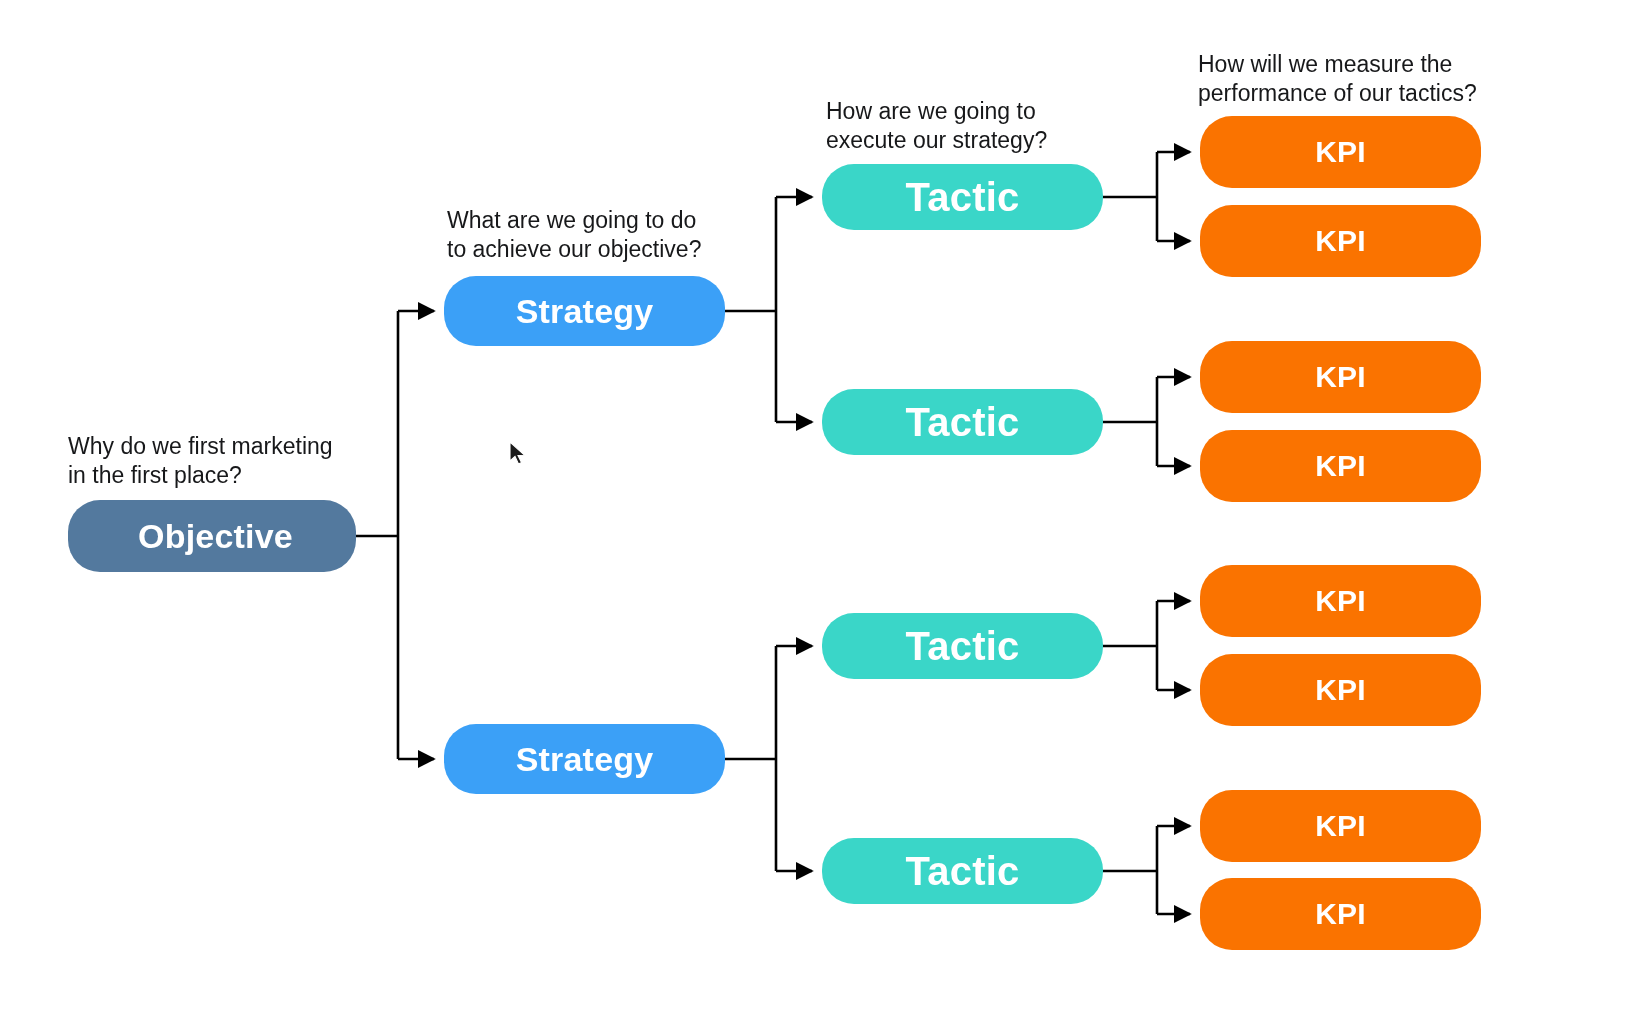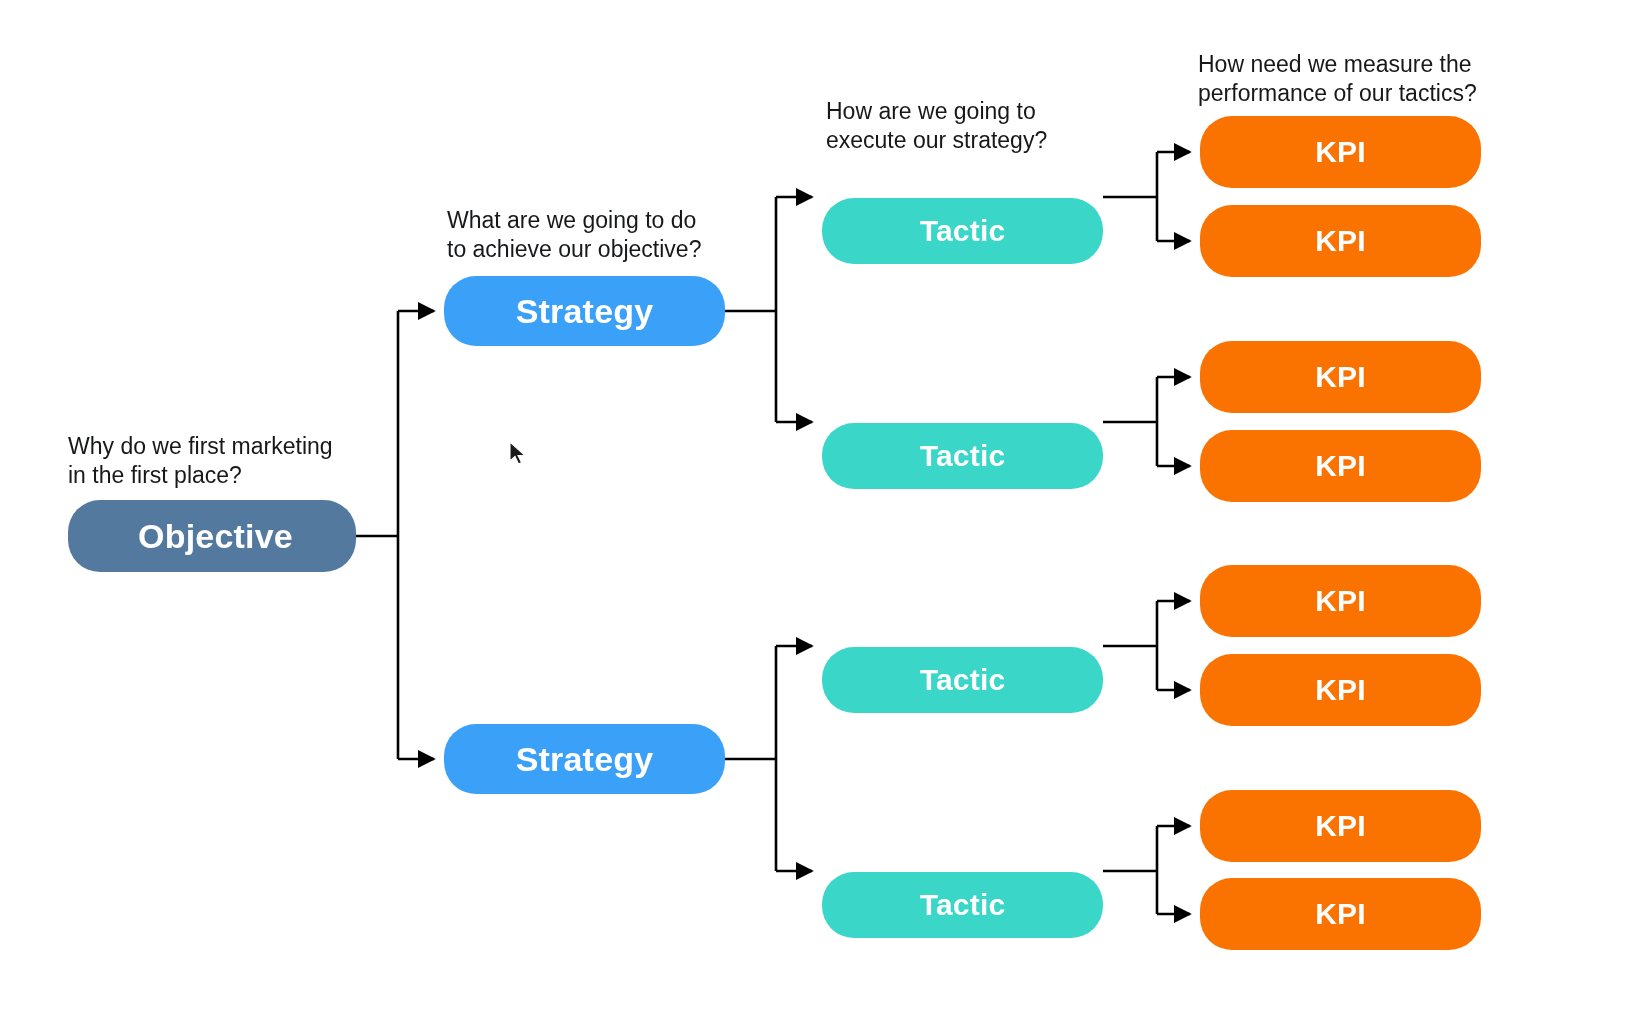--- a/index.html
+++ b/index.html
@@ -29,21 +29,21 @@
     align-items: center;
     justify-content: center;
     color: #ffffff;
     font-weight: bold;
     letter-spacing: 0.2px;
     font-family: "Liberation Sans", sans-serif;
     border-radius: 32px;
   }
   .node-objective { font-size: 34px; padding-left: 7px; }
   .node-strategy  { font-size: 34px; }
-  .node-tactic    { font-size: 30px; margin-top: 34px; }
+  .node-tactic    { font-size: 40px; }
   .node-kpi       { font-size: 30px; }
   .caption {
     position: absolute;
     color: #17181a;
     font-size: 23px;
     line-height: 29px;
     font-weight: 400;
     font-family: "Liberation Sans", sans-serif;
     white-space: pre-line;
   }
@@ -103,21 +103,21 @@
       <path d="M 1157 914 L 1190 914" marker-end="url(#arrow)"></path>
     </g>
   </svg>
 
   <div class="caption" style="left:68px; top:432px; width:330px;">Why do we first marketing
 in the first place?</div>
   <div class="caption" style="left:826px; top:97px; width:330px;">How are we going to
 execute our strategy?</div>
   <div class="caption" style="left:447px; top:206px; width:330px;">What are we going to do
 to achieve our objective?</div>
-  <div class="caption" style="left:1198px; top:50px; width:340px;">How need we measure the
+  <div class="caption" style="left:1198px; top:50px; width:340px;">How will we measure the
 performance of our tactics?</div>
 
   <div class="node node-objective" style="left:68px; top:500px; width:281px; height:72px; background:#53799E;">Objective</div>
 
   <div class="node node-strategy" style="left:444px; top:276px; width:281px; height:70px; background:#3BA0F7;">Strategy</div>
   <div class="node node-strategy" style="left:444px; top:724px; width:281px; height:70px; background:#3BA0F7;">Strategy</div>
 
   <div class="node node-tactic" style="left:822px; top:164px; width:281px; height:66px; background:#3AD6C8;">Tactic</div>
   <div class="node node-tactic" style="left:822px; top:389px; width:281px; height:66px; background:#3AD6C8;">Tactic</div>
   <div class="node node-tactic" style="left:822px; top:613px; width:281px; height:66px; background:#3AD6C8;">Tactic</div>

